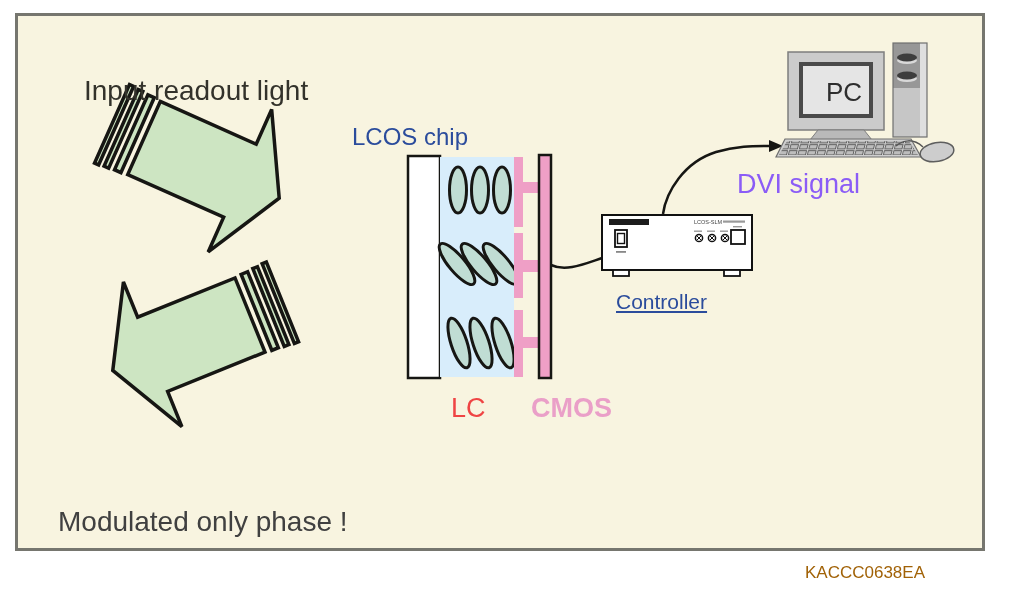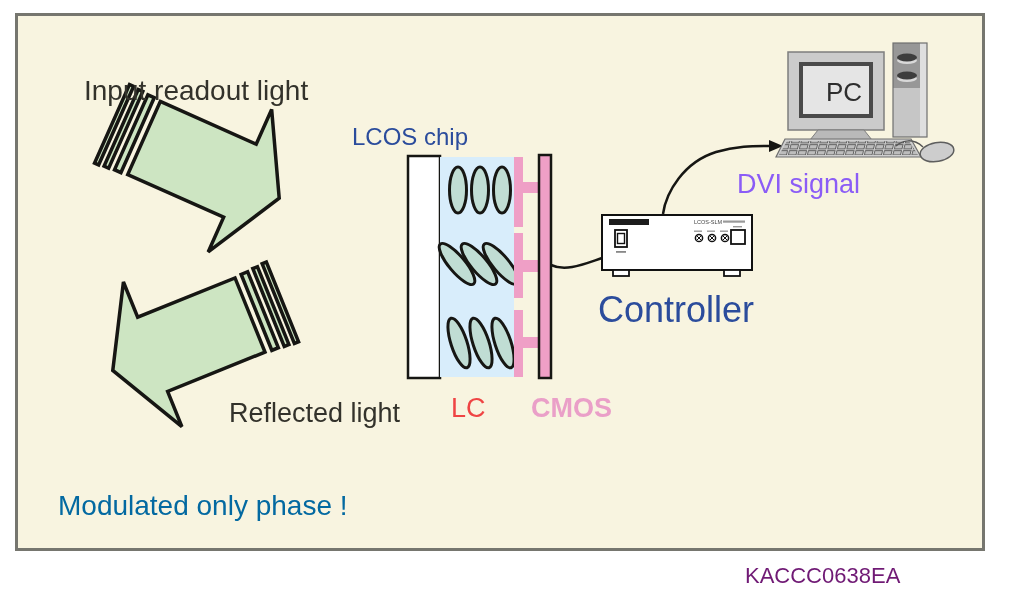--- a/index.html
+++ b/index.html
@@ -5,29 +5,29 @@
   html,body{margin:0;padding:0;background:#ffffff;}
   .stage{position:relative;width:1016px;height:597px;background:#ffffff;overflow:hidden;
          font-family:"Liberation Sans",sans-serif;}
   .frame{position:absolute;left:15px;top:13px;width:964px;height:532px;
          background:#f8f4e0;border:3px solid #76766f;}
   svg.art{position:absolute;left:0;top:0;pointer-events:none;}
   .label{position:absolute;white-space:nowrap;line-height:1.1;}
   .lbl-input      {left:84px;  top:42px;  font-size:28px; color:#33322b;margin-top:34px;}
   .lbl-lcos       {left:352px; top:124px; font-size:24px; color:#2b4c9c;}
   .lbl-dvi        {left:701px; top:170px; font-size:27px; color:#8b5cf6;margin-left:36px;}
-  .lbl-controller {left:598px; top:290px; font-size:36px; color:#2b4c9c;}
+  .lbl-controller {left:616px; top:290px; font-size:21px; color:#2b4c9c;text-decoration:underline;}
   .lbl-lc         {left:451px; top:394px; font-size:27px; color:#ef4444;}
   .lbl-cmos       {left:531px; top:394px; font-size:27px; color:#ea9fc8;font-weight:bold;}
   .lbl-reflected  {left:229px; top:399px; font-size:27px; color:#33322b;}
-  .lbl-modulated  {left:58px;  top:491px; font-size:28px; color:#0369a1;}
+  .lbl-modulated  {left:58px;  top:507px; font-size:28px; color:#404040;}
   .lbl-pc         {left:803px; top:78px;  width:82px; text-align:center;
                    font-size:26px; color:#2e2e2e;}
-  .lbl-code       {left:745px; top:564px; width:240px; text-align:left;
-                   font-size:22px; color:#701a75;}
+  .lbl-code       {left:745px; top:564px; width:240px; text-align:center;
+                   font-size:17px; color:#a16207;}
 </style>
 </head>
 <body>
 
 <div class="stage">
 
   <div class="frame"></div>
 
   <svg class="art" width="1016" height="597" viewBox="0 0 1016 597">
     <defs>
@@ -138,18 +138,17 @@
       </g>
     </g>
   </svg>
 
   <div class="label lbl-input">Input readout light</div>
   <div class="label lbl-lcos">LCOS chip</div>
   <div class="label lbl-dvi">DVI signal</div>
   <div class="label lbl-controller">Controller</div>
   <div class="label lbl-lc">LC</div>
   <div class="label lbl-cmos">CMOS</div>
-  <div class="label lbl-reflected">Reflected light</div>
   <div class="label lbl-modulated">Modulated only phase !</div>
   <div class="label lbl-pc">PC</div>
   <div class="label lbl-code">KACCC0638EA</div>
 
 </div>
 
 </body></html>

